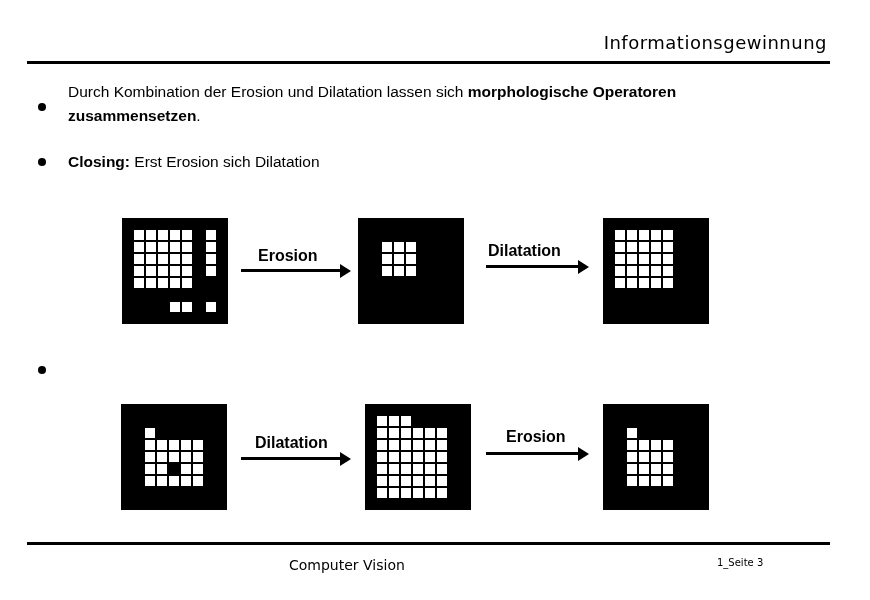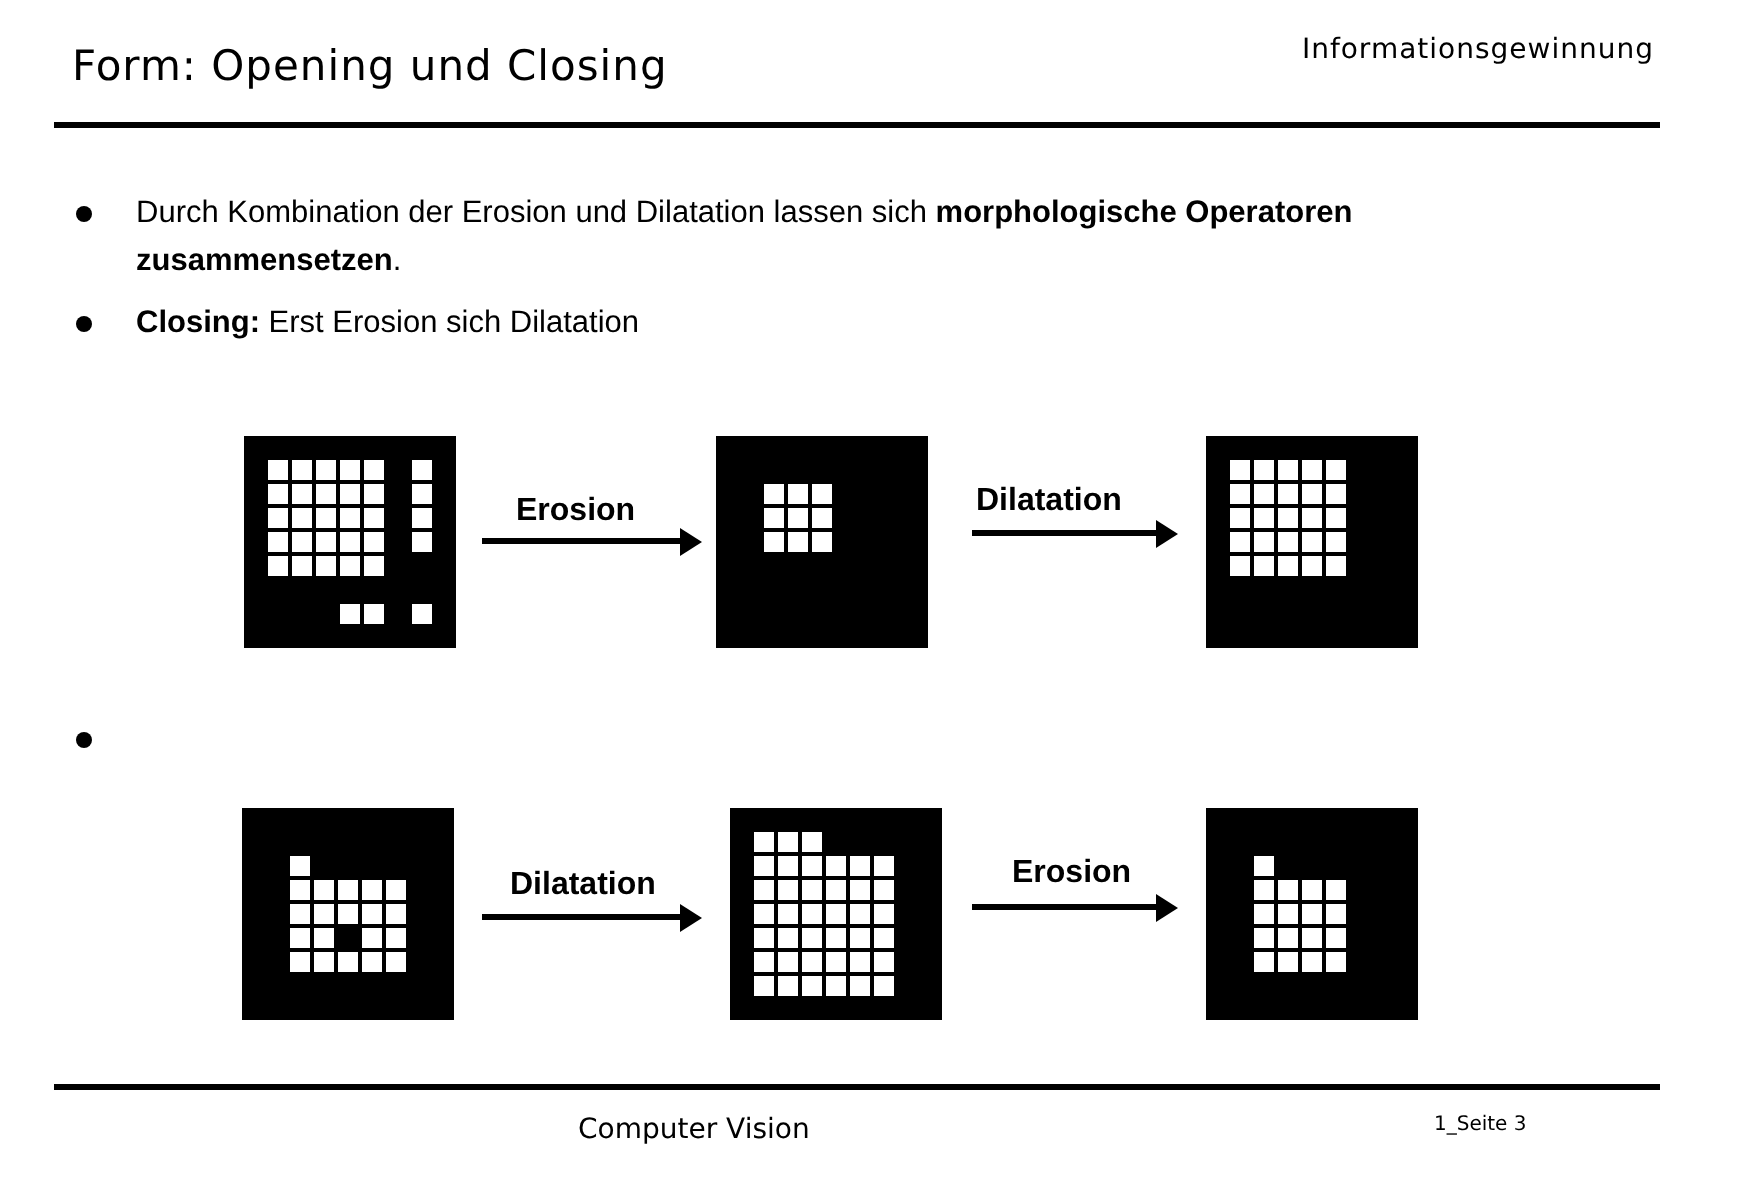--- a/index.html
+++ b/index.html
@@ -9,39 +9,39 @@
     font-family: "Liberation Sans", sans-serif;
     color: #000000;
     position: relative;
     overflow: hidden;
   }
   .slide { position: absolute; left: 0; top: 0; width: 870px; height: 600px; background: var(--bg, #fff); }
 
   .hand { font-family: "DejaVu Sans", sans-serif; }
 
   .title   { position: absolute; left: 36px; top: 21px; font-size: 21px; letter-spacing: 0.5px; }
-  .topic   { position: absolute; right: 43px; top: 17px; font-size: 14px; letter-spacing: 0.5px; }
+  .topic   { position: absolute; right: 43px; top: 32px; font-size: 18px; letter-spacing: 0.5px; }
 
   .rule { position: absolute; left: 27px; width: 803px; height: 3px; background: var(--fg, #000); }
   .rule-top    { top: 61px; }
   .rule-bottom { top: 542px; }
 
   .dot {
     position: absolute; left: 38px; width: 8px; height: 8px;
     border-radius: 50%; background: var(--fg, #000);
   }
   .dot1 { top: 103px; }
   .dot2 { top: 158px; }
   .dot3 { top: 366px; }
 
   .bullet-text {
     position: absolute; left: 68px; width: 730px;
     font-size: 15.5px; line-height: 24px;
   }
-  .bt1 { top: 95px; }
+  .bt1 { top: 80px; }
   .bt2 { top: 150px; }
   .bt3 { top: 358px; }
   .bullet-text b { font-weight: bold; }
 
   .pixbox {
     position: absolute;
     width: 106px; height: 106px;
     background: var(--boxbg, #000);
     display: grid;
     grid-template-columns: repeat(7, 10px);
@@ -85,21 +85,20 @@
   .cl2 { left: 506px; top: 428px; }
 
   .footer-course { position: absolute; left: 289px; top: 557px; font-size: 14px; text-align: right; }
   .footer-page   { position: absolute; left: 717px; top: 557px; font-size: 10px; }
 </style>
 </head>
 <body style="--bg: #ffffff; --fg: #000000; --boxbg: #000000; --pixel: #ffffff;">
 
 <div class="slide">
 
-  <div class="title hand">Form: Opening und Closing</div>
   <div class="topic hand">Informationsgewinnung</div>
   <div class="rule rule-top"></div>
 
   <span class="dot dot1"></span>
   <div class="bullet-text bt1"><span>Durch Kombination der Erosion und Dilatation lassen sich </span><b>morphologische Operatoren zusammensetzen</b><span>.</span></div>
 
   <span class="dot dot2"></span>
   <div class="bullet-text bt2"><b>Closing:</b><span> Erst Erosion sich Dilatation</span></div>
 
   <div class="pixbox ob1">

